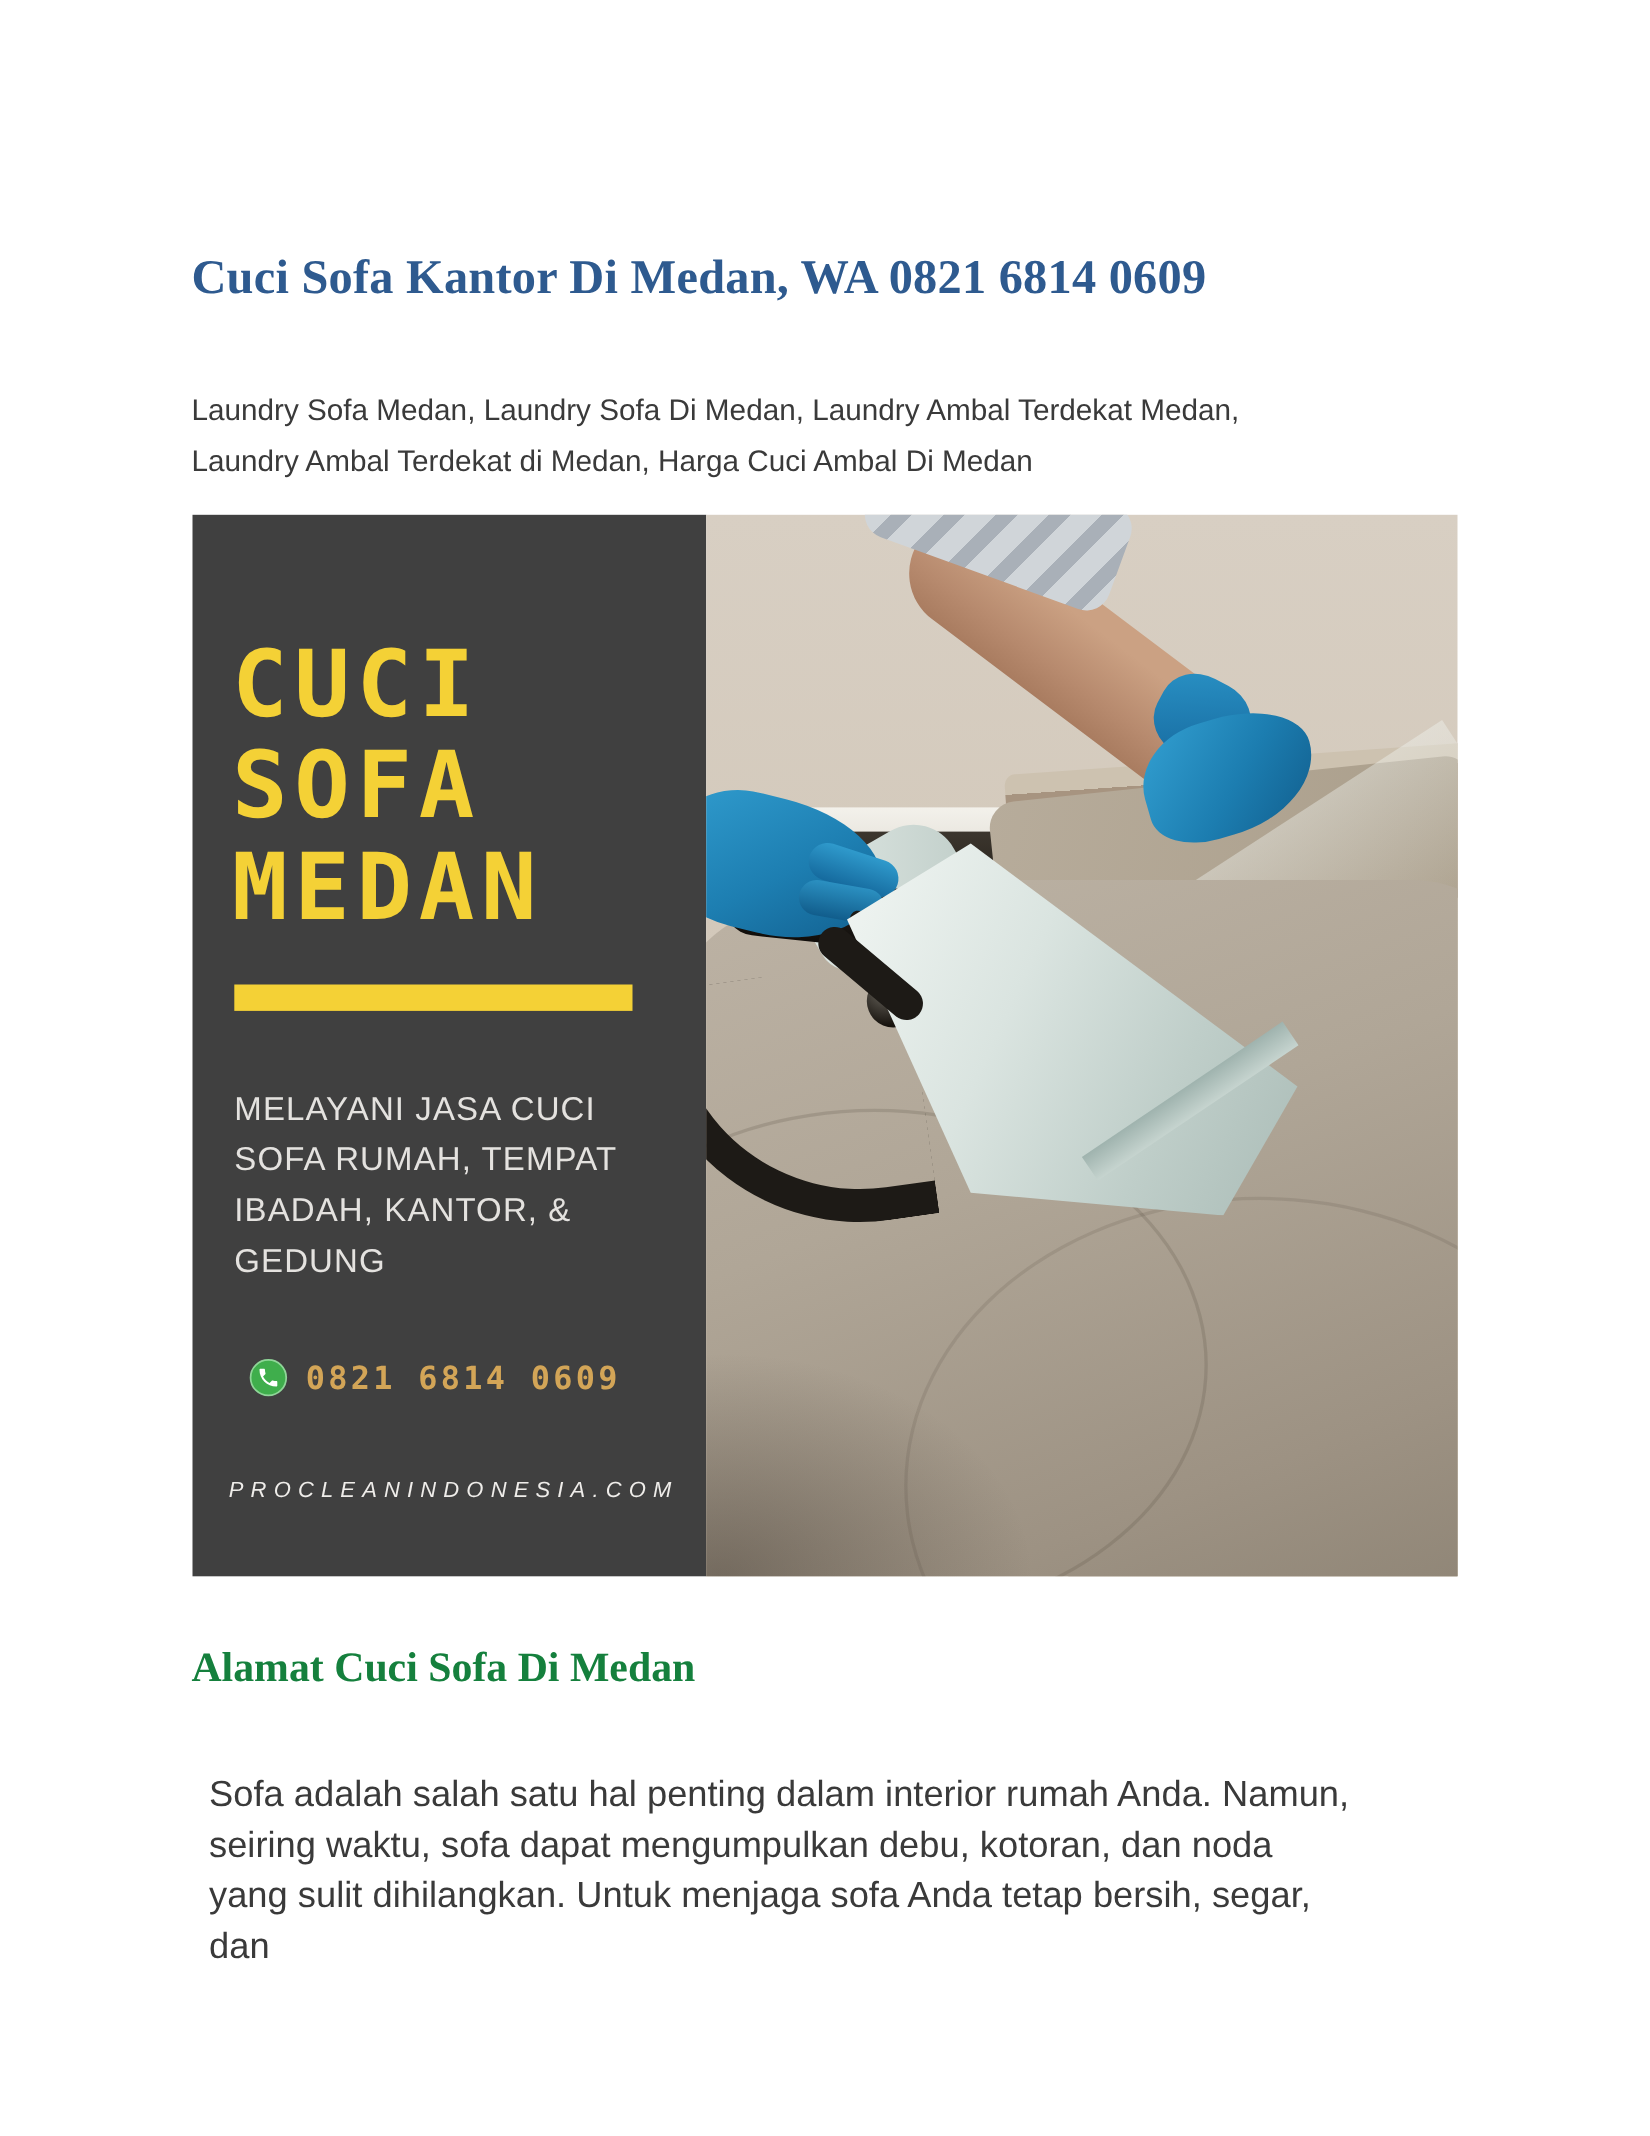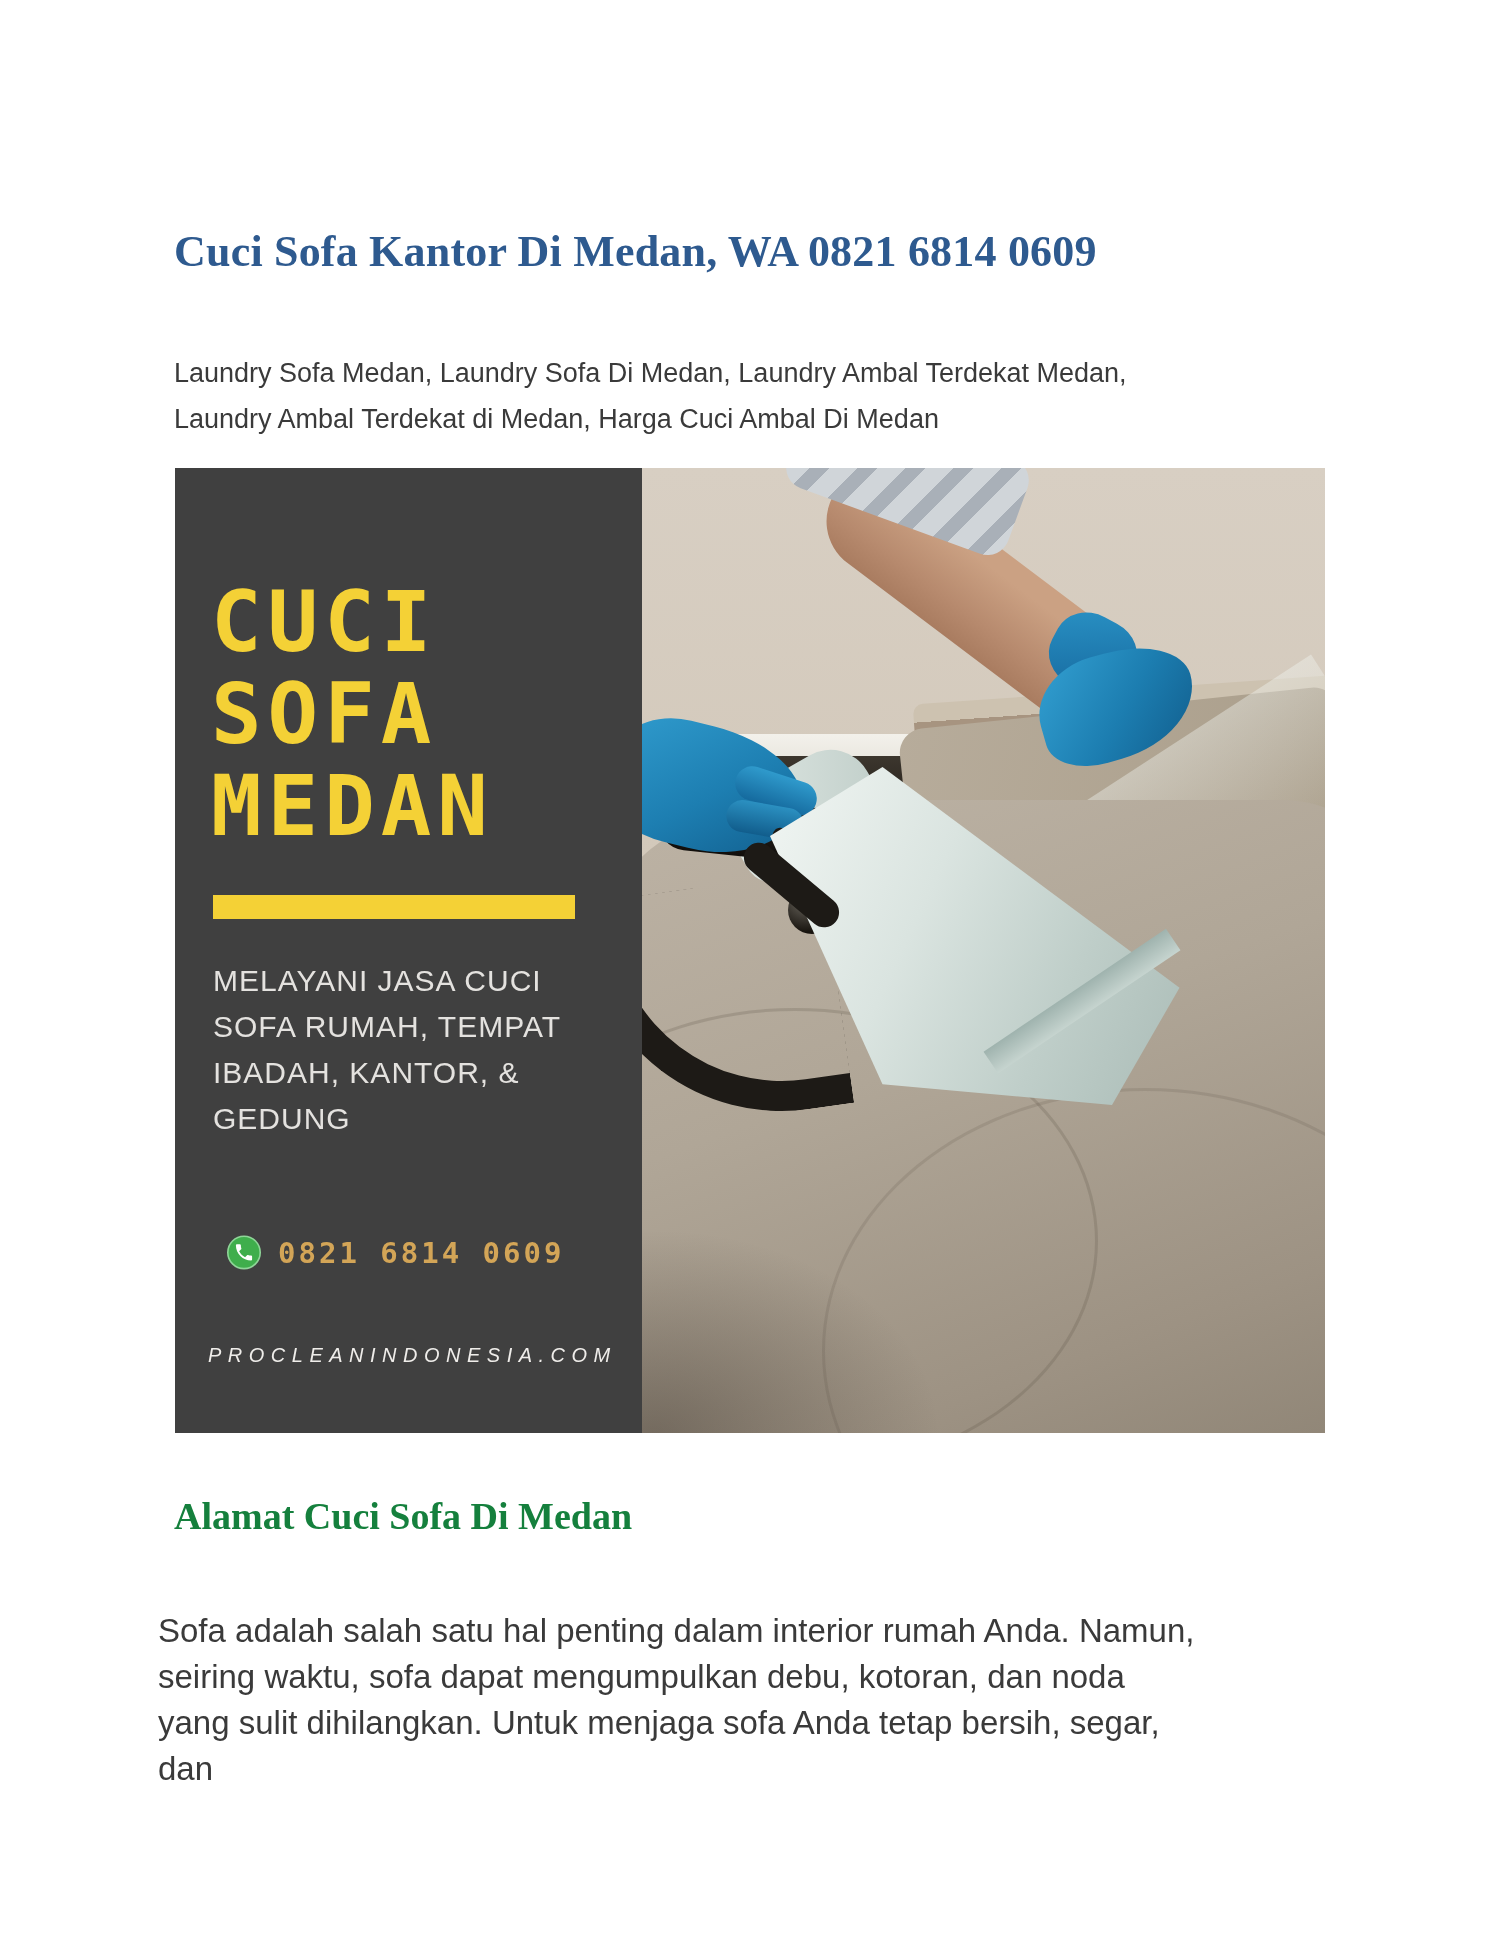--- a/index.html
+++ b/index.html
@@ -17,35 +17,35 @@
   .doc-p1{
     left:174px;top:350px;width:1035px;
     font-size:27px;line-height:46px;color:#3a3a3a;
   }
   .doc-h2{
     left:174px;top:1494px;width:900px;
     font-family:"Liberation Serif", serif;font-weight:700;font-size:38px;
     color:#15803d;
   }
   .doc-p2{
-    left:158px;top:1608px;width:1040px;
+    left:190px;top:1608px;width:1040px;
     font-size:33px;line-height:46px;color:#3a3a3a;
   }
   
   .figure{left:175px;top:468px;width:1150px;height:965px;display:flex;}
   .panel{position:relative;width:467px;height:965px;background:#404040;flex:none;overflow:hidden;}
   .poster-title{
     left:36px;top:108px;
     font-family:"DejaVu Sans Mono", monospace;font-weight:700;
     font-size:84px;line-height:92px;letter-spacing:6px;color:#f4d136;
     white-space:pre;
   }
   .poster-bar{left:38px;top:427px;width:362px;height:24px;background:#f4d136;}
   .poster-sub{
-    left:38px;top:490px;
+    left:38px;top:518px;
     font-size:30px;line-height:46px;letter-spacing:1px;color:#e4e2df;
   }
   .phone-row{left:50px;top:766px;display:flex;align-items:center;gap:15px;font-weight:bold;}
   .wa-icon{width:38px;height:38px;display:block;}
   .poster-phone{
     font-family:"DejaVu Sans Mono", monospace;font-size:29px;letter-spacing:3px;
     color:#d3a557;
   }
   .poster-site{left:33px;top:876px;font-size:20px;letter-spacing:6.5px;color:#efedea;font-style:italic;}
   

